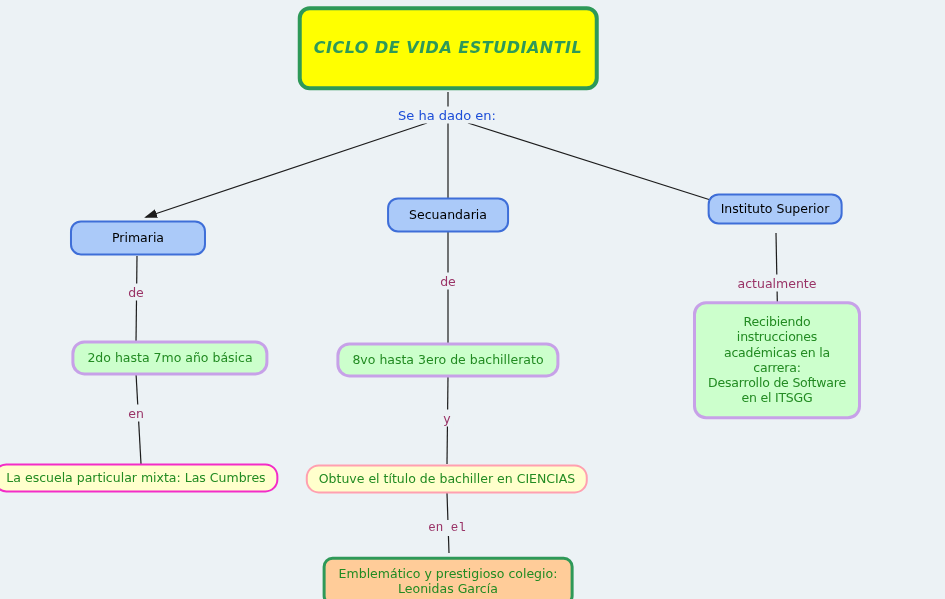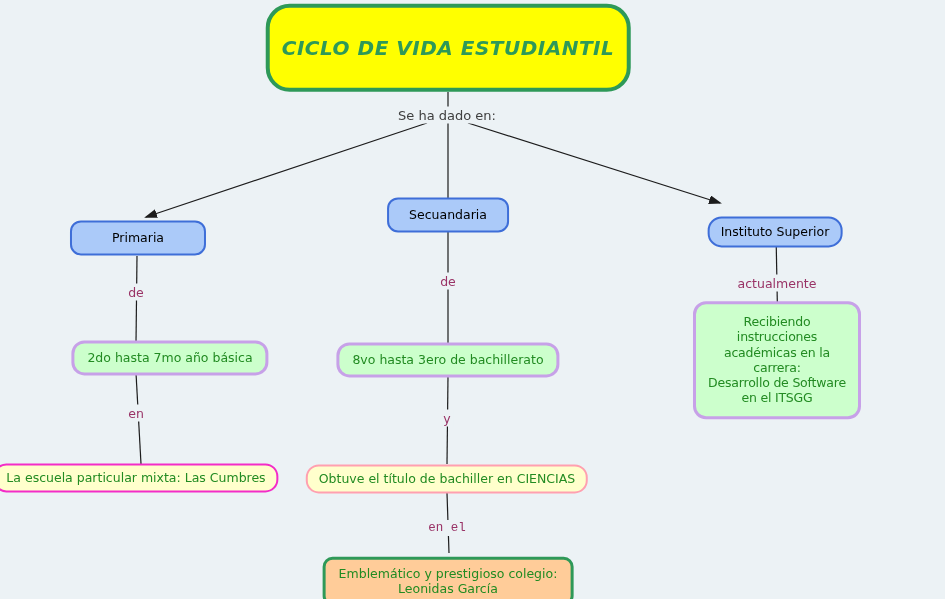--- a/index.html
+++ b/index.html
@@ -28,28 +28,28 @@
     box-sizing: border-box;
     text-align: center;
     white-space: nowrap;
     font-size: 12.5px;
     line-height: 1.22;
     border-radius: 11px;
   }
   .multiline { white-space: pre-line; }
 
   .node.title {
-    font-size: 20px;
+    font-size: 16px;
     font-weight: bold;
     font-style: italic;
     letter-spacing: 0.5px;
     color: #2e9958;
     background: #ffff00;
     border: 4px solid #2e9958;
-    border-radius: 24px;
+    border-radius: 12px;
     padding: 28px 12px;
   }
 
   .node.stage {
     background: #abcaf9;
     border: 2px solid #3e6ed8;
     color: #000000;
     padding: 8px 20px;
   }
   .node.stage.wide-pad { padding: 8px 40px; }
@@ -84,21 +84,21 @@
   .llabel {
     position: absolute;
     transform: translate(-50%, -50%);
     z-index: 2;
     background: #ecf2f5;
     padding: 1px 3px;
     font-size: 12.5px;
     color: #993366;
     white-space: nowrap;
   }
-  .llabel.root { color: #404040; font-size: 13px; }
+  .llabel.root { color: #1d4ed8; font-size: 13px; }
 </style>
 </head>
 <body>
 
 <div class="cmap">
 
   <svg class="edges" viewBox="0 0 945 599">
     <defs>
       <marker id="arrowhead" markerWidth="13" markerHeight="9" refX="11" refY="4.5" orient="auto" markerUnits="userSpaceOnUse">
         <path d="M0,0 L13,4.5 L0,9 Z" fill="#1c1c1c"></path>
@@ -116,21 +116,21 @@
   </svg>
 
   <div class="node title" style="left:448px; top:48px;">CICLO DE VIDA ESTUDIANTIL</div>
 
   <span class="llabel root" style="left:447px; top:115px;">Se ha dado en:</span>
 
   <div class="node stage wide-pad" style="left:138px; top:238px;">Primaria</div>
 
   <div class="node stage" style="left:448px; top:215px;">Secuandaria</div>
 
-  <div class="node stage tight-pad" style="left:775px; top:232px;border-radius:14px;">Instituto Superior</div>
+  <div class="node stage tight-pad" style="left:775px; top:209px;">Instituto Superior</div>
 
   <span class="llabel" style="left:136px; top:292px;">de</span>
 
   <span class="llabel" style="left:448px; top:281px;">de</span>
 
   <span class="llabel" style="left:777px; top:283px;">actualmente</span>
 
   <div class="node detail" style="left:136px; top:358px;margin-left:34px;">2do hasta 7mo año básica</div>
 
   <div class="node detail" style="left:448px; top:360px;">8vo hasta 3ero de bachillerato</div>

